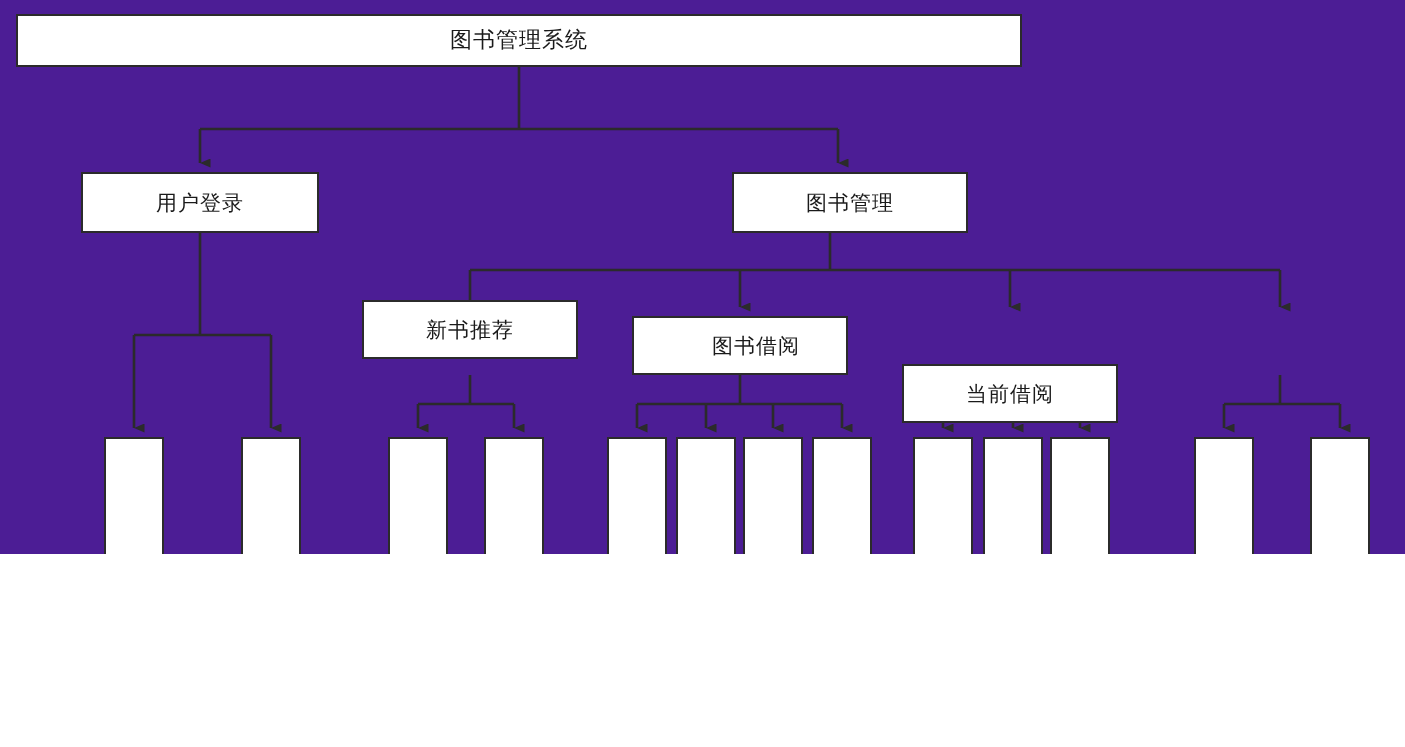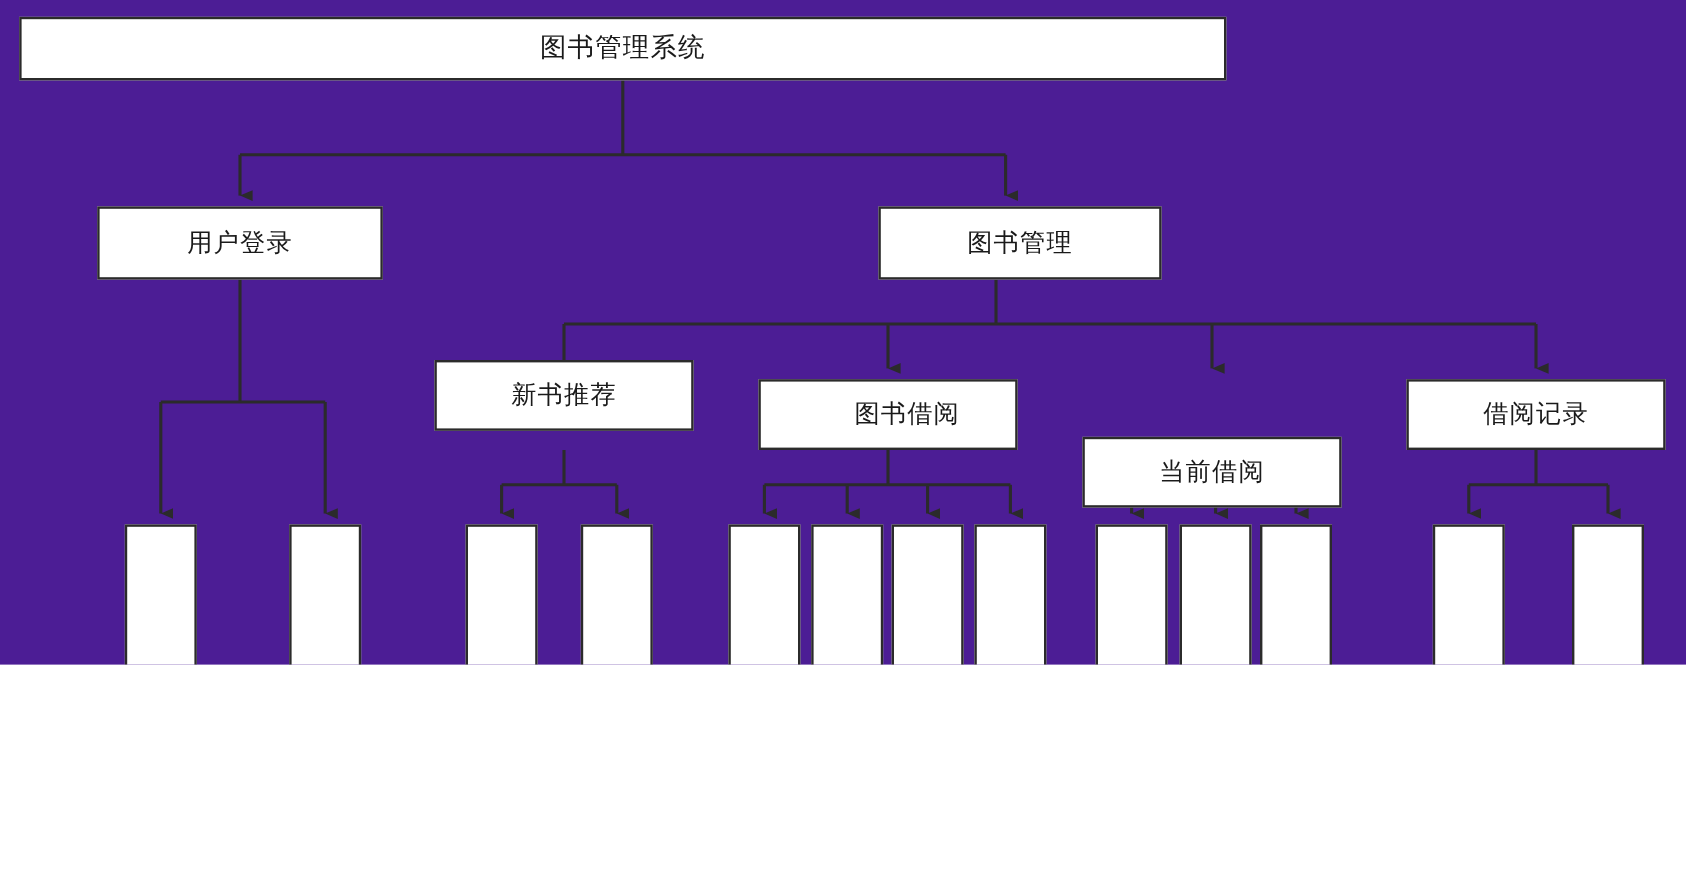--- a/index.html
+++ b/index.html
@@ -134,23 +134,20 @@
 
   <div class="node horiz" style="left:362px; top:300px; width:216px; height:59px;text-align:center;">
     <span>新书推荐</span>
   </div>
   <div class="node horiz" style="left:632px; top:316px; width:216px; height:59px;padding-left:32px;">
     <span>图书借阅</span>
   </div>
   <div class="node horiz" style="left:902px; top:316px; width:216px; height:59px;margin-top:48px;">
     <span>当前借阅</span>
   </div>
-  <div class="node horiz" style="left:1172px; top:316px; width:216px; height:59px;">
-    <span>借阅记录</span>
-  </div>
 
   <div class="node vert" style="left:104px; top:437px; width:60px; height:298px;">
     <span>用户登录</span>
   </div>
   <div class="node vert" style="left:241px; top:437px; width:60px; height:298px;">
     <span>注销登录</span>
   </div>
 
   <div class="node vert" style="left:388px; top:437px; width:60px; height:298px;">
     <span>查询图书</span>

